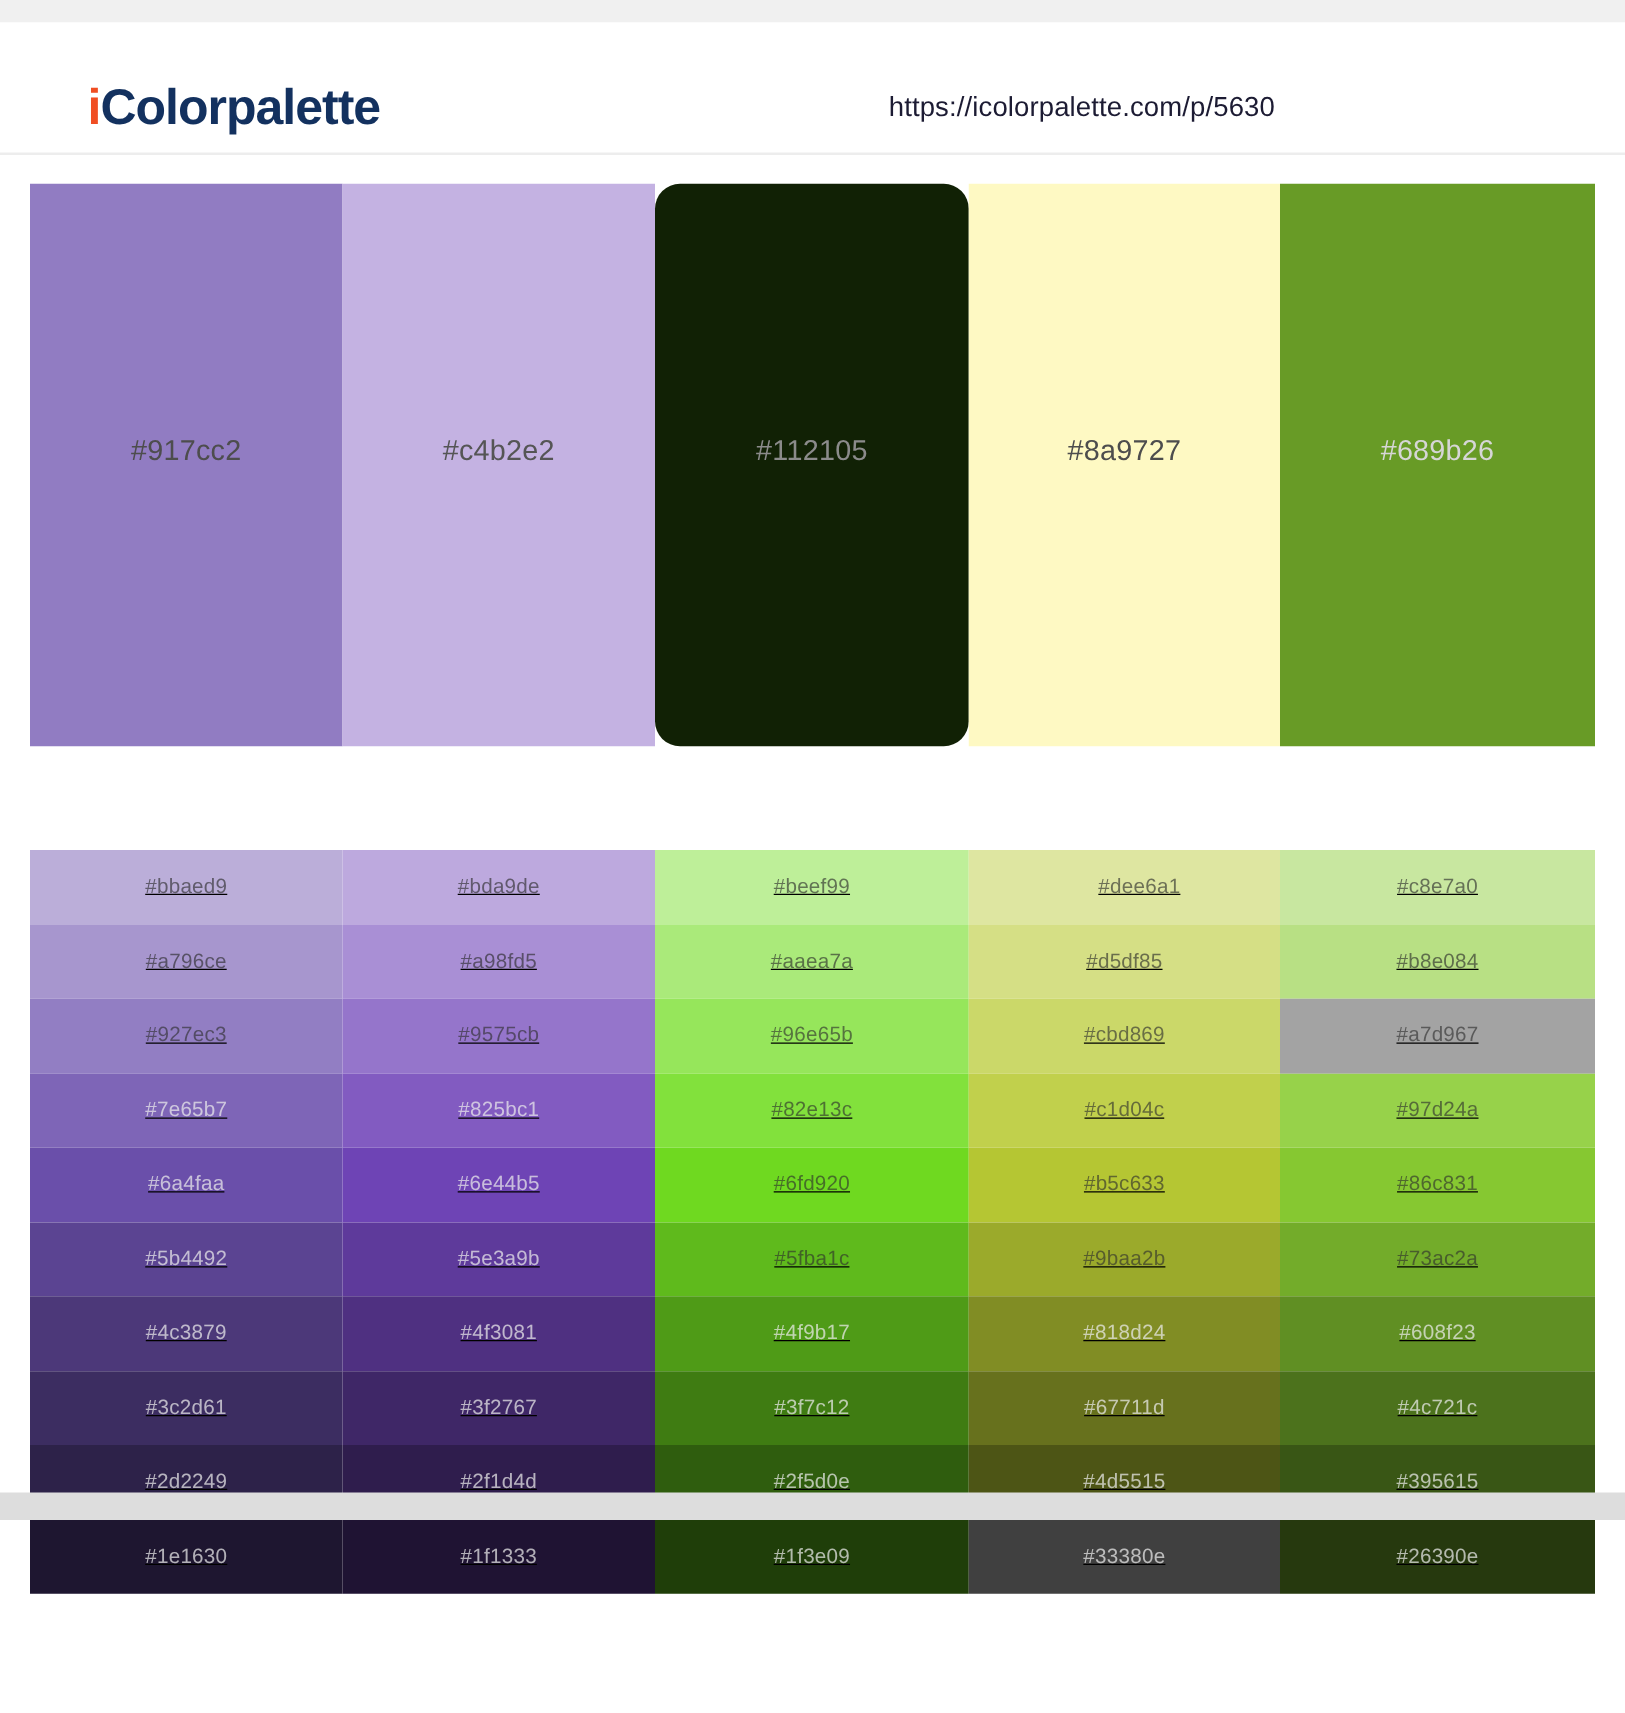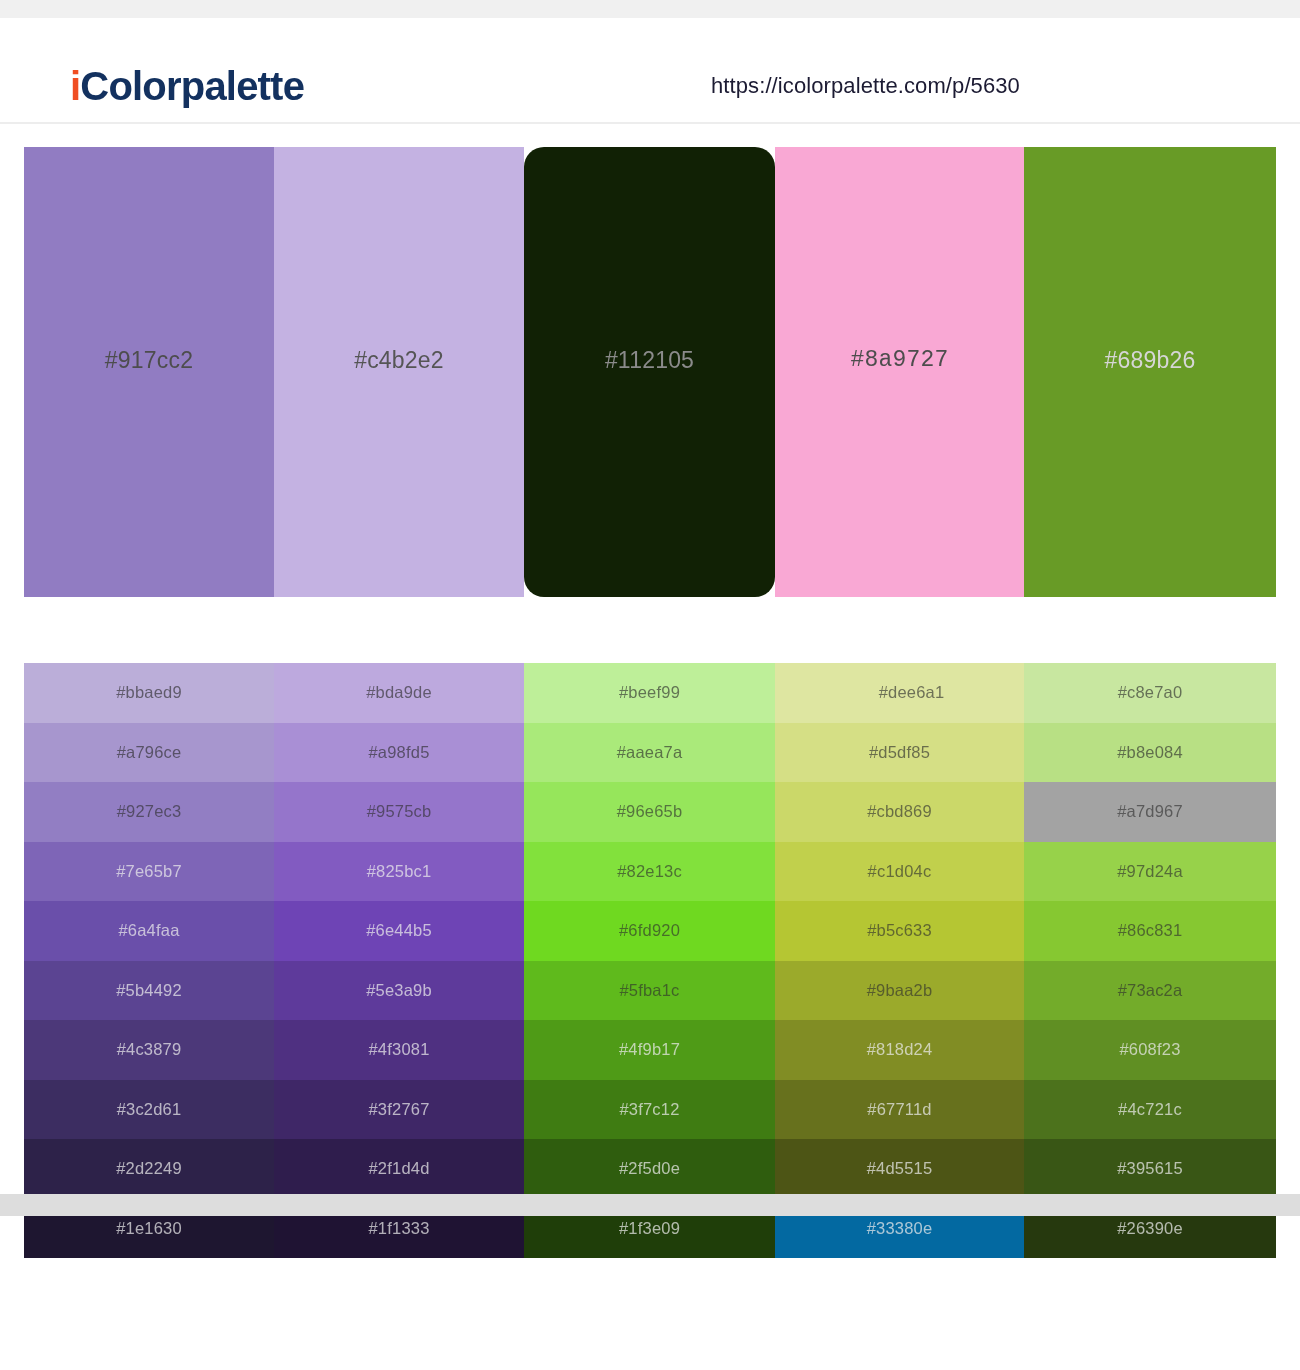--- a/index.html
+++ b/index.html
@@ -77,23 +77,24 @@
   .main-swatch .swatch-label {
     font-size: 23px;
     letter-spacing: 0.2px;
     position: relative;
     top: -12px;
   }
 
   
   .shade-grid {
     position: absolute;
-    left: 24px; top: 663px;
+    left: 24px; top: 680px;
     width: 1252px; height: 595px;
     display: flex;
+    text-decoration: underline;
   }
   .shade-col {
     display: flex;
     flex-direction: column;
   }
   .shade-cell {
     flex: 1 1 0;
     display: flex;
     align-items: center;
     justify-content: center;
@@ -120,21 +121,21 @@
   <div class="main-swatches" id="main-swatches">
       <div class="main-swatch" style="width: 250px; background: rgb(145, 124, 194);">
         <span class="swatch-label" style="color: rgb(77, 77, 77);">#917cc2</span>
       </div>
       <div class="main-swatch" style="width: 250px; background: rgb(196, 178, 226);">
         <span class="swatch-label" style="color: rgb(85, 85, 85);">#c4b2e2</span>
       </div>
       <div class="main-swatch" style="width: 251px; background: rgb(17, 33, 5); border-radius: 20px;">
         <span class="swatch-label" style="color: rgb(139, 139, 139);">#112105</span>
       </div>
-      <div class="main-swatch" style="width: 249px; background: #f9a8d4; font-family: Liberation Mono, monospace;">
+      <div class="main-swatch" style="width: 249px; background: #fef9c3;">
         <span class="swatch-label" style="color: rgb(77, 77, 77);">#8a9727</span>
       </div>
       <div class="main-swatch" style="width: 252px; background: rgb(104, 155, 38);">
         <span class="swatch-label" style="color: rgb(214, 214, 214);">#689b26</span>
       </div>
     </div>
 
   <div class="shade-grid" id="shade-grid">
       <div class="shade-col" style="width: 250px;">
         <div class="shade-cell" style="background: rgb(187, 174, 217);">
@@ -253,21 +254,21 @@
         </div>
         <div class="shade-cell" style="background: rgb(129, 141, 36);">
           <span class="cell-label" style="color: rgba(235, 235, 235, 0.72);">#818d24</span>
         </div>
         <div class="shade-cell" style="background: rgb(103, 113, 29);">
           <span class="cell-label" style="color: rgba(235, 235, 235, 0.72);">#67711d</span>
         </div>
         <div class="shade-cell" style="background: rgb(77, 85, 21);">
           <span class="cell-label" style="color: rgba(235, 235, 235, 0.72);">#4d5515</span>
         </div>
-        <div class="shade-cell" style="background: #0369a1;">
+        <div class="shade-cell" style="background: #404040;">
           <span class="cell-label" style="color: rgba(235, 235, 235, 0.72);">#33380e</span>
         </div>
       </div>
       <div class="shade-col" style="width: 252px;">
         <div class="shade-cell" style="background: rgb(200, 231, 160);">
           <span class="cell-label" style="color: rgba(40, 40, 40, 0.62);">#c8e7a0</span>
         </div>
         <div class="shade-cell" style="background: rgb(184, 224, 132);">
           <span class="cell-label" style="color: rgba(40, 40, 40, 0.62);">#b8e084</span>
         </div>

